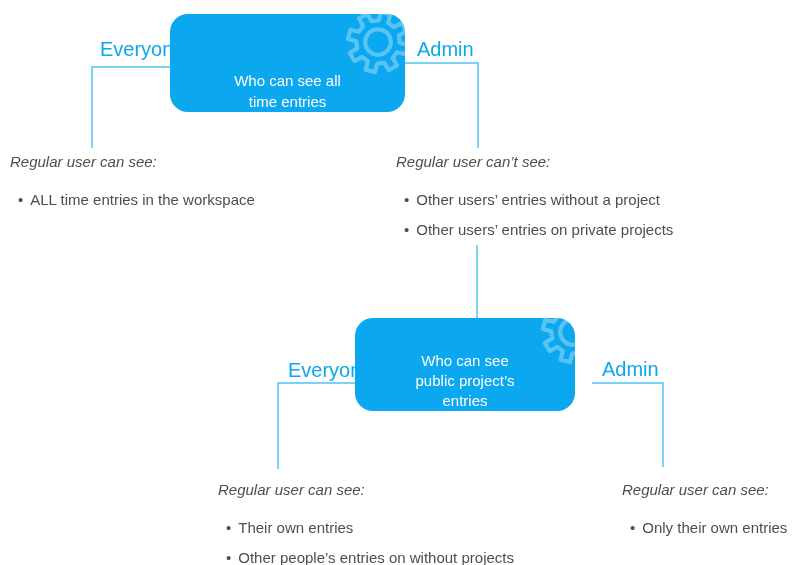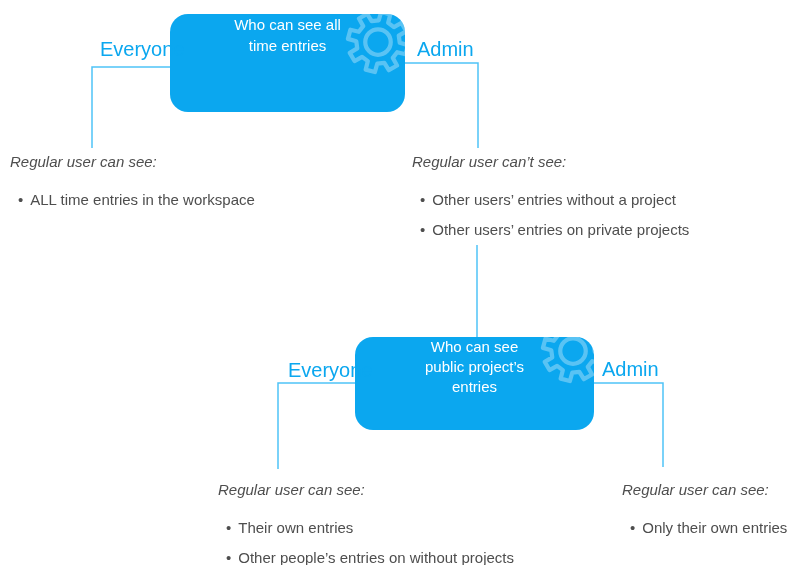--- a/index.html
+++ b/index.html
@@ -5,21 +5,21 @@
   html,body { margin:0; padding:0; background:#ffffff; }
   .canvas {
     position:relative; width:800px; height:565px; background:#ffffff;
     font-family:"Liberation Sans", sans-serif; overflow:hidden;
   }
   .connectors { position:absolute; left:0; top:0; z-index:1; }
   .connectors polyline { fill:none; stroke:#4fc3f7; stroke-width:1.5; }
 
   .node {
     position:absolute; z-index:2; background:#0ba7ef; border-radius:18px;
-    color:#ffffff; display:flex; align-items:flex-start; justify-content:center;
+    color:#ffffff; display:flex; align-items:flex-end; justify-content:center;
     text-align:center; overflow:hidden;
   }
   .node .title {
     position:relative; z-index:2; white-space:pre-line;
     font-size:15px; line-height:21px;
   }
   #node2 .title { line-height:20px; }
   .gear { position:absolute; z-index:1; }
   .gear path, .gear circle {
     fill:none; stroke:rgba(255,255,255,0.32); stroke-width:4.5;
@@ -29,21 +29,21 @@
   #gear2 { left:184px; top:-20px; }
 
   .edge-label { position:absolute; z-index:2; color:#0ba7ef; font-size:20px; line-height:16px; }
   #label-everyone-1 { left:100px; top:41px; }
   #label-admin-1    { left:417px; top:41px; }
   #label-everyone-2 { left:288px; top:362px; }
   #label-admin-2    { left:602px; top:361px; }
 
   .text-block { position:absolute; z-index:2; color:#4e4e4e; font-size:15px; line-height:30px; }
   #block-tl { left:10px;  top:147px; }
-  #block-tr { left:412px; top:147px; }
+  #block-tr { left:396px; top:147px; }
   #block-bl { left:218px; top:475px; }
   #block-br { left:622px; top:475px; }
   .text-block .heading { margin:0;font-style:italic; }
   .text-block ul { margin:8px; padding:0; list-style:none; }
   .text-block .dot { margin-right:7px; }
 </style>
 </head>
 <body>
 
 <div class="canvas">
@@ -82,21 +82,21 @@
     <ul>
       <li>
         <span class="dot">•</span><span>Other users’ entries without a project</span>
       </li>
       <li>
         <span class="dot">•</span><span>Other users’ entries on private projects</span>
       </li>
     </ul>
   </div>
 
-  <div class="node" id="node2" style="left:355px; top:337px; width:239px; height:93px;">
+  <div class="node" id="node2" style="left:355px; top:318px; width:220px; height:93px;">
     <svg class="gear" id="gear2" width="68" height="68" viewBox="0 0 72 72">
       <path d="M58.99,36.8 L67.82,39.34 L65.23,49.02 L56.31,46.8 L51.69,52.82 L56.14,60.87 L47.47,65.87 L42.72,58 L35.2,58.99 L32.66,67.82 L22.98,65.23 L25.2,56.31 L19.18,51.69 L11.13,56.14 L6.13,47.47 L14,42.72 L13.01,35.2 L4.18,32.66 L6.77,22.98 L15.69,25.2 L20.31,19.18 L15.86,11.13 L24.53,6.13 L29.28,14 L36.8,13.01 L39.34,4.18 L49.02,6.77 L46.8,15.69 L52.82,20.31 L60.87,15.86 L65.87,24.53 L58,29.28 Z"></path>
       <circle cx="36" cy="36" r="13.5"></circle>
     </svg>
     <span class="title">Who can see
 public project’s
 entries</span>
   </div>
 
   <span class="edge-label" id="label-everyone-2">Everyone</span>

